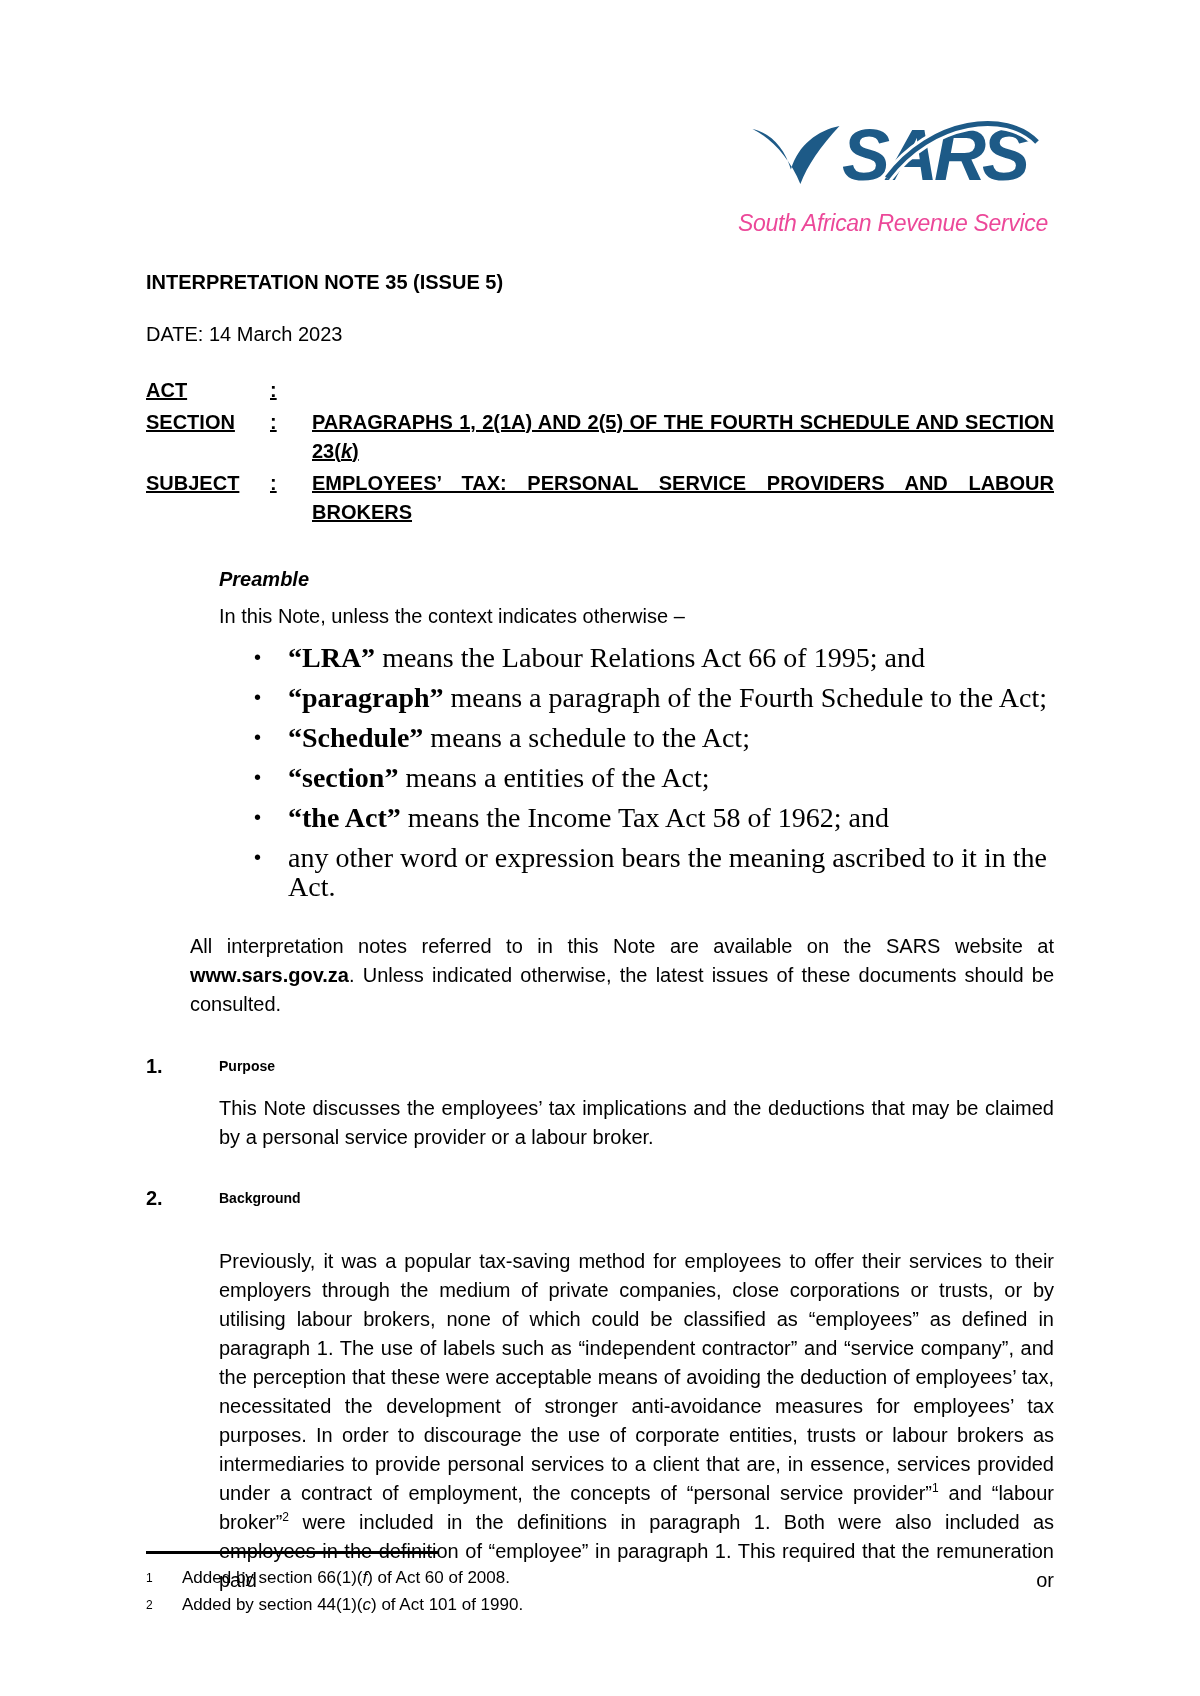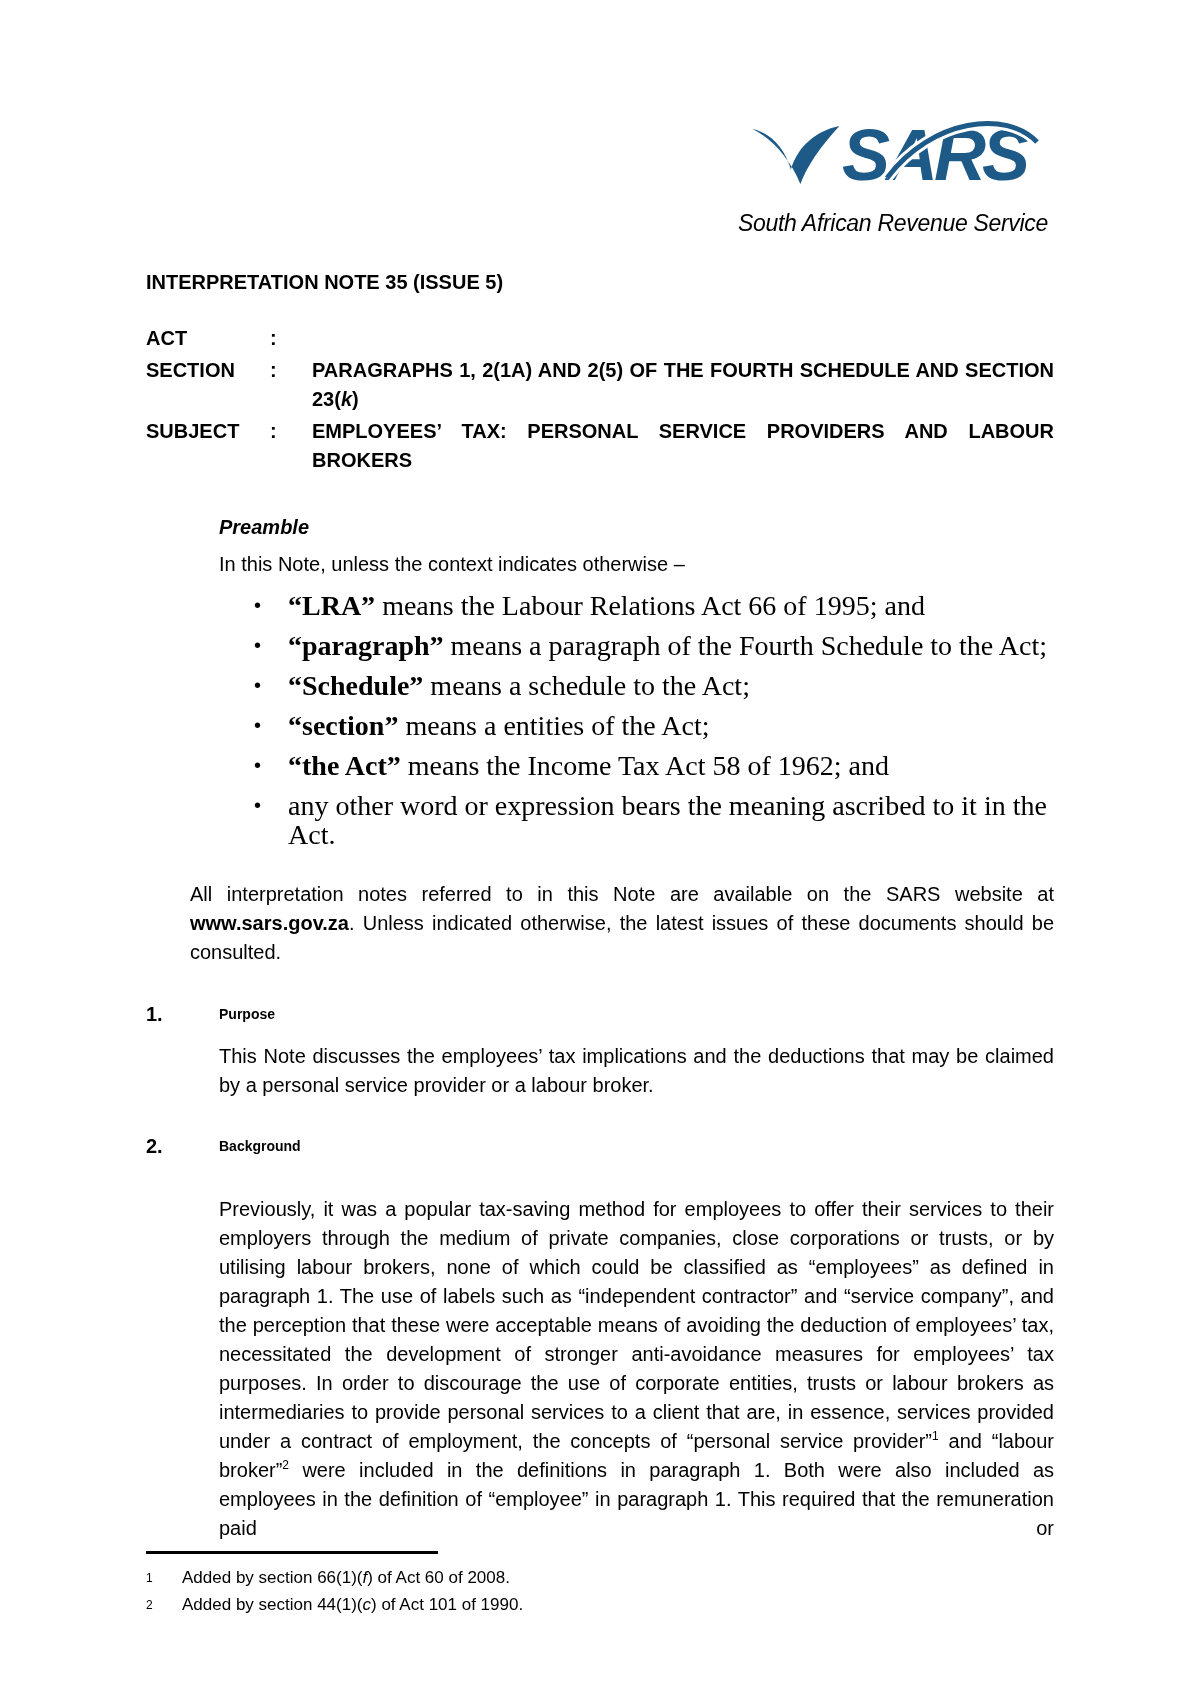--- a/index.html
+++ b/index.html
@@ -28,21 +28,21 @@
     margin-top:26px;font-size:23px;font-style:italic;
     letter-spacing:-0.3px;white-space:nowrap;
   }
 
   
   .doc-title{margin:268px 0 0 0;font-size:20px;font-weight:700;line-height:29px;}
   .date-line{margin:23px 0 0 0;font-size:20px;line-height:29px;}
 
   
   .meta{margin-top:27px;}
-  .meta-row{display:grid;grid-template-columns:124px 42px 1fr;margin-bottom:3px;}
+  .meta-row{display:grid;grid-template-columns:124px 42px 1fr;margin-bottom:3px;text-decoration:underline;}
   .meta-label{font-weight:700;font-size:20px;line-height:29px;}
   .meta-colon{font-weight:700;font-size:20px;line-height:29px;}
   .meta-value{font-size:20px;line-height:29px;text-align:justify;}
 
   
   .b{font-weight:700;}
   .i{font-style:italic;}
   sup{font-size:0.6em;vertical-align:super;line-height:0;}
 
   .preamble-heading{
@@ -85,27 +85,28 @@
         <path d="M0,4 C26,10 44,30 53,60 C63,26 90,6 120,0 C94,28 76,54 66,80 C52,46 28,18 0,4 Z" fill="#1D5A87"></path>
       </svg>
       <span class="sars-wrap">
         <span class="logo-sars" style="color:#1D5A87">SARS</span>
         <svg class="orbit" width="210" height="80" viewBox="0 0 210 80">
           <path d="M55,62 C100,2 175,-6 205,26" fill="none" stroke="#ffffff" stroke-width="11"></path>
           <path d="M55,62 C100,2 175,-6 205,26" fill="none" stroke="#1D5A87" stroke-width="5"></path>
         </svg>
       </span>
     </div>
-    <div class="tagline" style="color:#000000">South African Revenue Service</div>
+    <div class="tagline" style="color:#ec4899">South African Revenue Service</div>
   </div>
 
   <div class="content">
 
     <h1 class="doc-title">INTERPRETATION NOTE 35 (ISSUE 5)</h1>
 
+    <p class="date-line"><span>DATE:</span><span> </span><span>14 March 2023</span></p>
 
     <div class="meta">
       <div class="meta-row">
         <span class="meta-label">ACT</span>
         <span class="meta-colon">:</span>
       </div>
       <div class="meta-row">
         <span class="meta-label">SECTION</span>
         <span class="meta-colon">:</span>
         <span class="meta-value"><span class="b">PARAGRAPHS 1, 2(1A) AND 2(5) OF THE FOURTH SCHEDULE AND SECTION 23(</span><span class="b i">k</span><span class="b">)</span></span>

